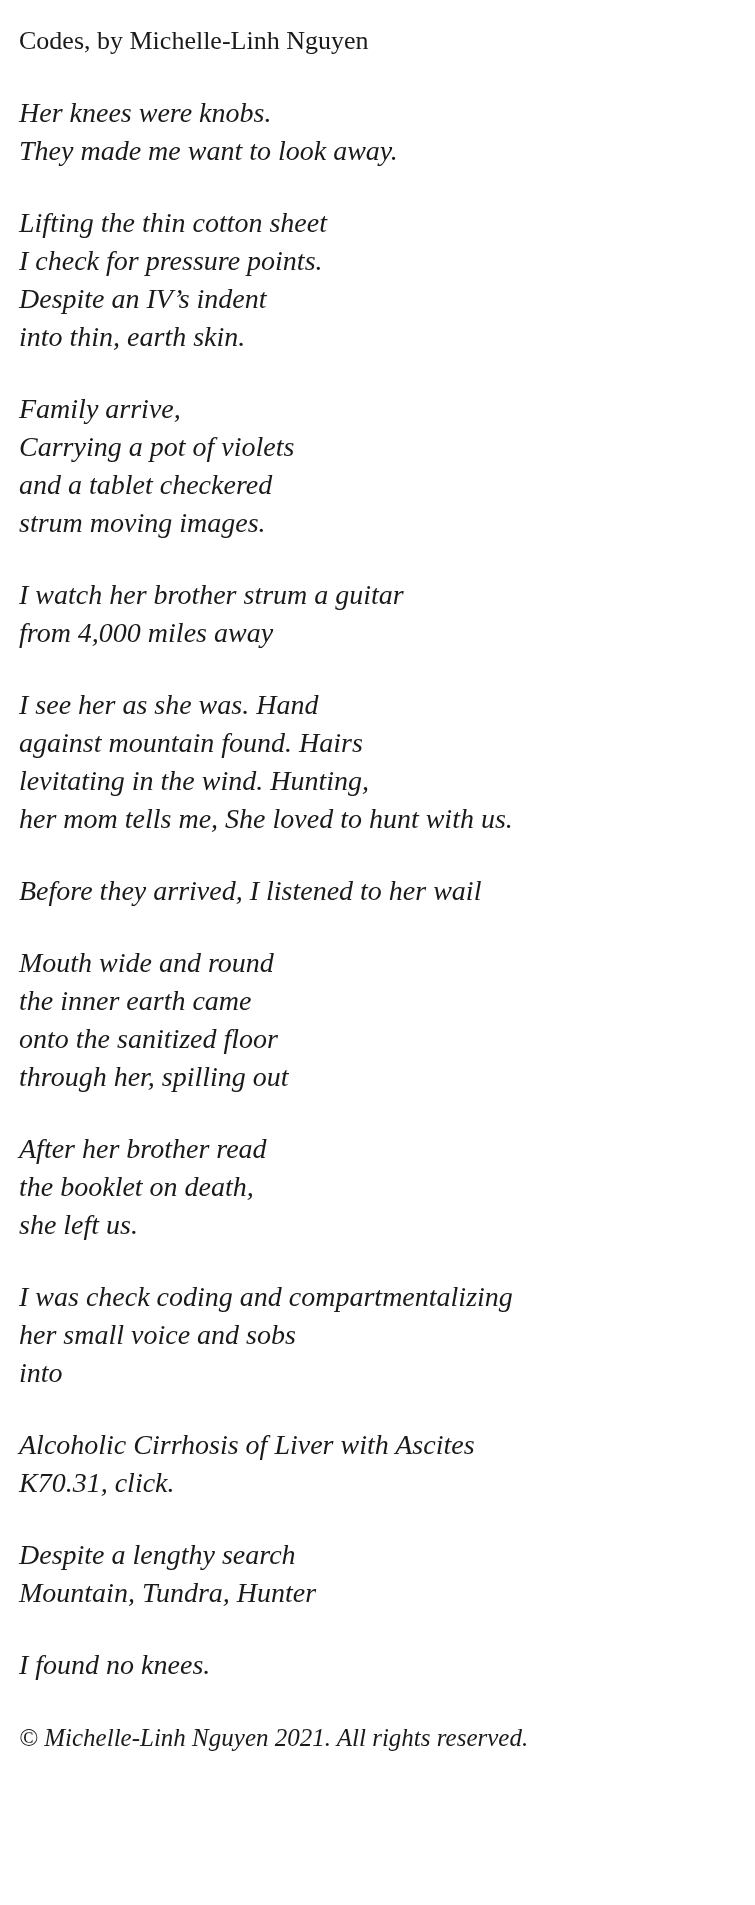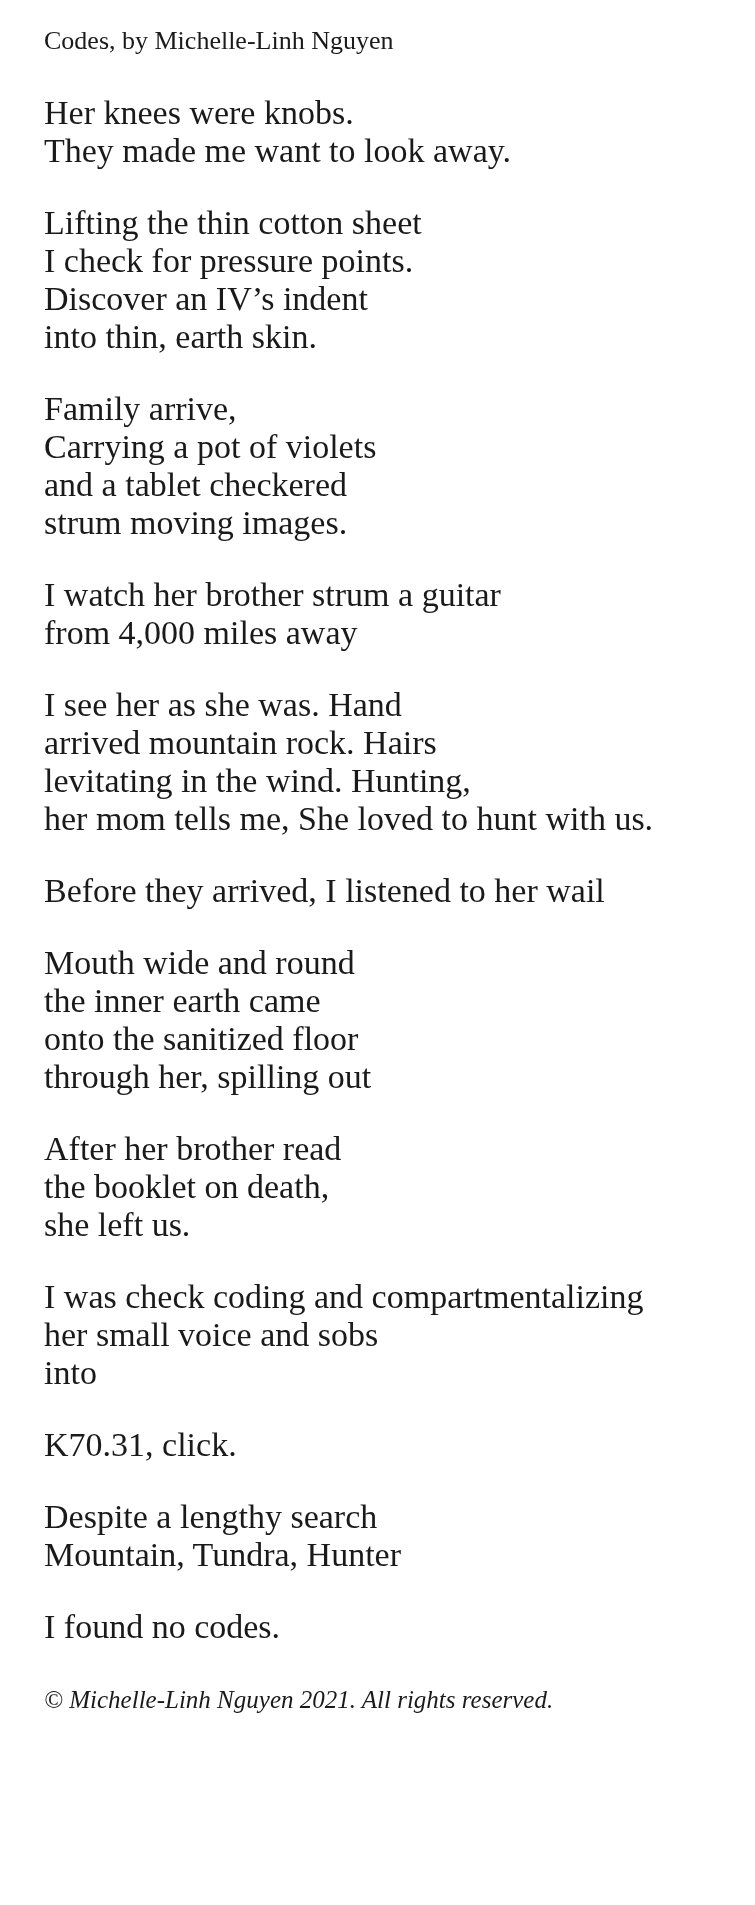--- a/index.html
+++ b/index.html
@@ -11,39 +11,40 @@
     width: 755px;
     min-height: 1905px;
     font-family: "Liberation Serif", serif;
     color: #1a1a1a;
     -webkit-font-smoothing: antialiased;
   }
   .page {
     width: 755px;
     min-height: 1905px;
     box-sizing: border-box;
-    padding: 22px 40px 18px 44px;
+    padding: 22px 40px 18px 19px;
     position: relative;
   }
   .poem {
     margin: 0;
   }
   .title-line {
     font-size: 26px;
     line-height: 38px;
     margin: 0 0 34px 0;
     white-space: pre-wrap;
   }
   .stanza {
     margin: 0 0 34px 0;
   }
   .line {
-    font-size: 34px;
+    font-size: 28px;
     line-height: 38px;
     white-space: pre-wrap;
+    font-style: italic;
   }
   .copyright {
     margin-top: 36px;
     font-size: 25px;
     line-height: 36px;
     font-style: italic;
     white-space: pre-wrap;
   }
 </style>
 </head>
@@ -53,36 +54,36 @@
   <div class="poem">
     <div class="title-line">Codes, by Michelle-Linh Nguyen</div>
     <div id="stanza-container">
         <div class="stanza">
           <div class="line">Her knees were knobs.</div>
           <div class="line">They made me want to look away.</div>
         </div>
         <div class="stanza">
           <div class="line">Lifting the thin cotton sheet</div>
           <div class="line">I check for pressure points.</div>
-          <div class="line">Discover an IV’s indent</div>
+          <div class="line">Despite an IV’s indent</div>
           <div class="line">into thin, earth skin.</div>
         </div>
         <div class="stanza">
           <div class="line">Family arrive,</div>
           <div class="line">Carrying a pot of violets</div>
           <div class="line">and a tablet checkered</div>
           <div class="line">strum moving images.</div>
         </div>
         <div class="stanza">
           <div class="line">I watch her brother strum a guitar</div>
           <div class="line">from 4,000 miles away</div>
         </div>
         <div class="stanza">
           <div class="line">I see her as she was. Hand</div>
-          <div class="line">arrived mountain rock. Hairs</div>
+          <div class="line">against mountain found. Hairs</div>
           <div class="line">levitating in the wind. Hunting,</div>
           <div class="line">her mom tells me, She loved to hunt with us.</div>
         </div>
         <div class="stanza">
           <div class="line">Before they arrived, I listened to her wail</div>
         </div>
         <div class="stanza">
           <div class="line">Mouth wide and round</div>
           <div class="line">the inner earth came</div>
           <div class="line">onto the sanitized floor</div>
@@ -92,25 +93,26 @@
           <div class="line">After her brother read</div>
           <div class="line">the booklet on death,</div>
           <div class="line">she left us.</div>
         </div>
         <div class="stanza">
           <div class="line">I was check coding and compartmentalizing</div>
           <div class="line">her small voice and sobs</div>
           <div class="line">into</div>
         </div>
         <div class="stanza">
+          <div class="line">Alcoholic Cirrhosis of Liver with Ascites</div>
           <div class="line">K70.31, click.</div>
         </div>
         <div class="stanza">
           <div class="line">Despite a lengthy search</div>
           <div class="line">Mountain, Tundra, Hunter</div>
         </div>
         <div class="stanza">
-          <div class="line">I found no codes.</div>
+          <div class="line">I found no knees.</div>
         </div>
       </div>
   </div>
   <div class="copyright">© Michelle-Linh Nguyen 2021. All rights reserved.</div>
 </div>
 
 </body></html>

